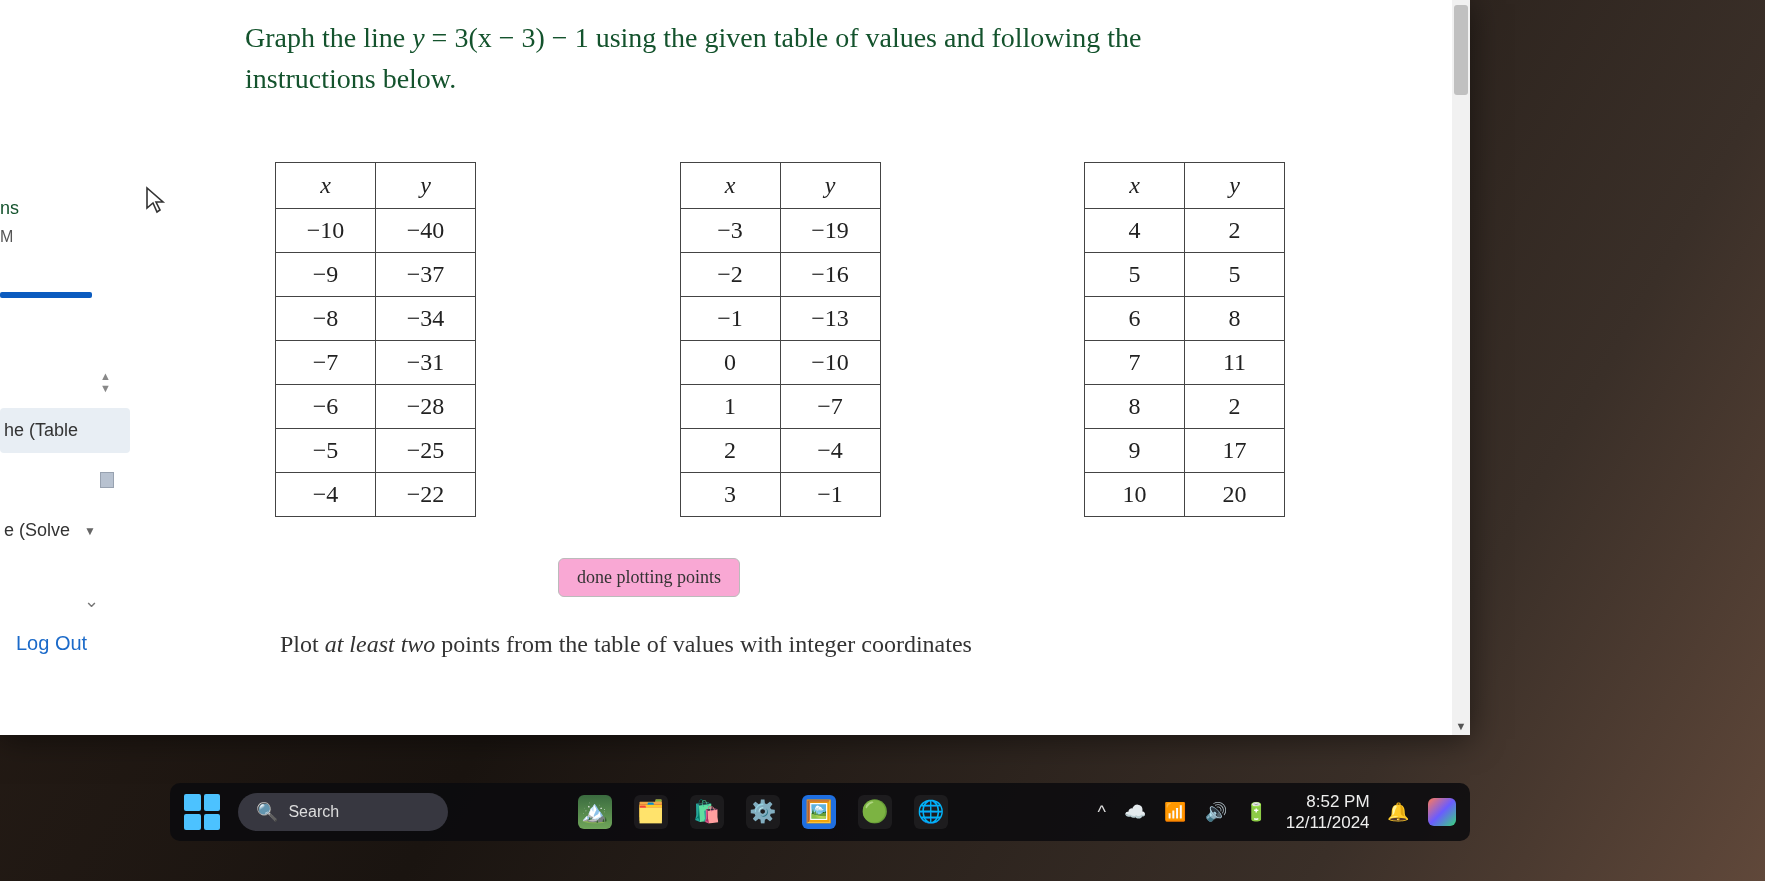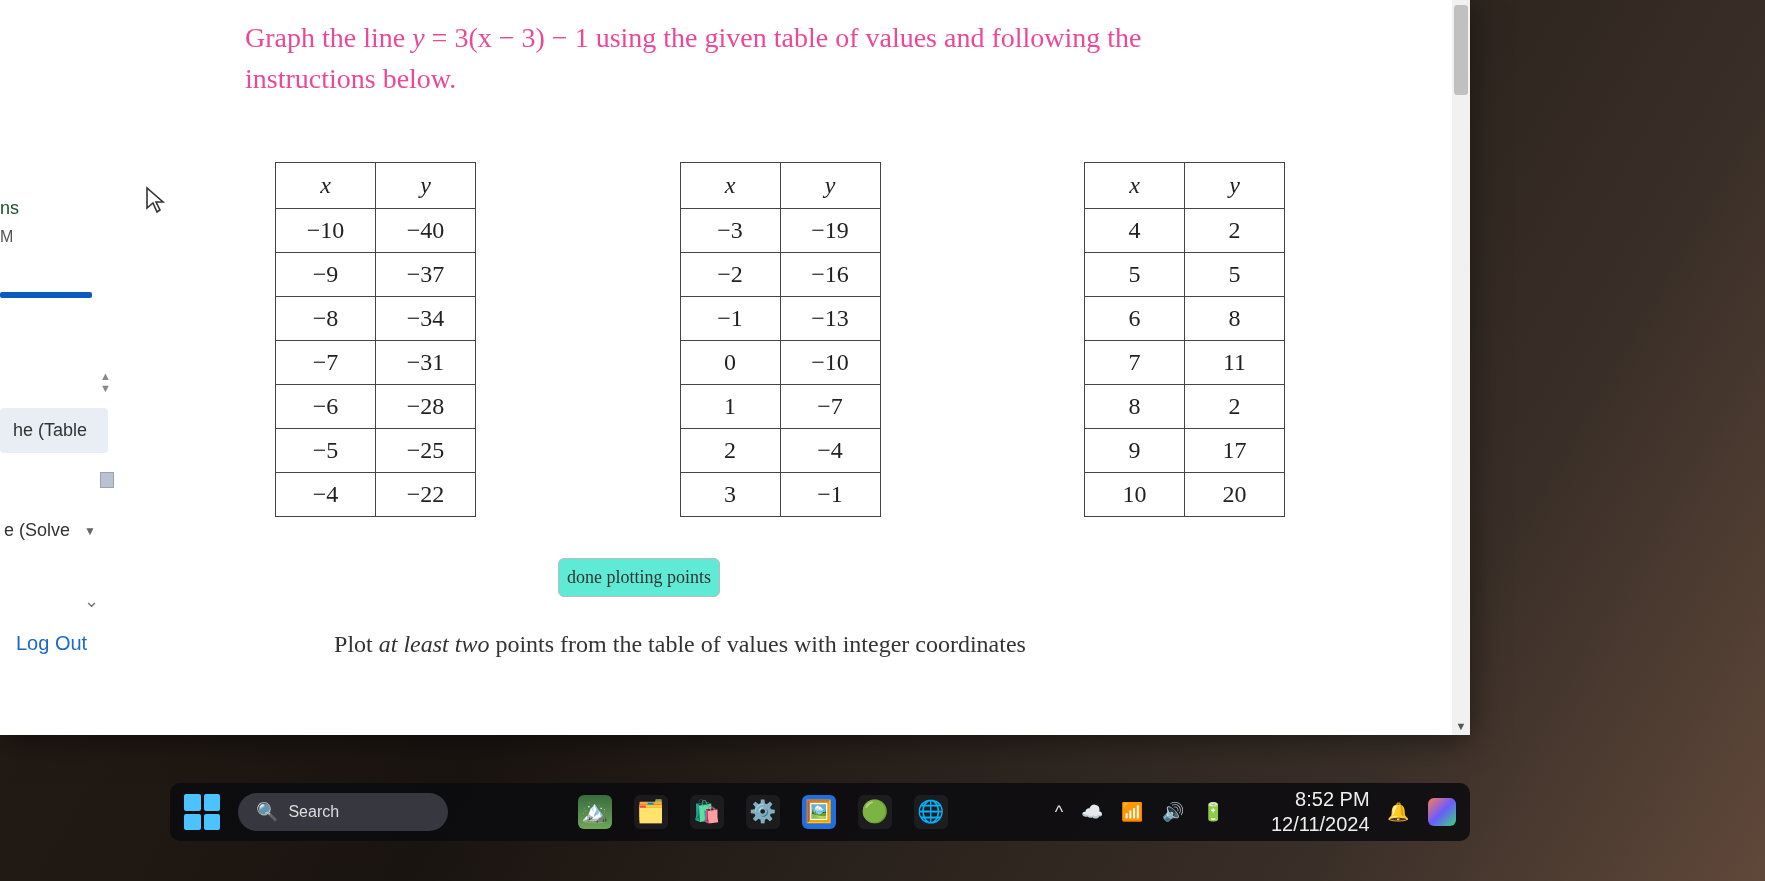--- a/index.html
+++ b/index.html
@@ -43,21 +43,21 @@
     background: #f1f1f1;
     display: flex; align-items: center; justify-content: center;
     color: #555; font-size: 11px;
   }
   .prompt-text {
     position: absolute;
     left: 245px; top: 18px;
     width: 900px;
     font-size: 28px;
     line-height: 1.45;
-    color: #ec4899;
+    color: #14532d;
     font-family: Georgia, serif;
   }
   .prompt-text .math-var { font-style: italic; font-family: 'Times New Roman', serif; }
   .prompt-text .inline1, .prompt-text .inline2 { display: inline; }
   .tables-row {
     position: absolute;
     top: 162px;
     left: 275px;
     width: 1010px;
     display: flex;
@@ -77,38 +77,37 @@
   table.data-table th {
     width: 100px; height: 46px;
     font-style: italic;
   }
   table.data-table td {
     width: 100px; height: 44px;
   }
   .done-button {
     position: absolute;
     left: 558px; top: 558px;
-    padding: 8px 8px;
-    background: #5eead4;
+    padding: 8px 18px;
+    background: #f9a8d4;
     border: 1px solid #bbb;
     border-radius: 6px;
     font-family: Georgia, serif;
     font-size: 18px;
     color: #333;
     cursor: pointer;
   }
   .instructions {
     position: absolute;
     left: 280px; top: 626px;
     width: 800px;
     font-size: 24px;
     line-height: 1.5;
     color: #333;
     font-family: Georgia, serif;
-    text-align: center;
   }
   .instructions em { font-style: italic; }
 
   
   .sidebar {
     position: absolute;
     left: 0; top: 0;
     width: 120px; height: 735px;
     background: #fff;
   }
@@ -139,23 +138,23 @@
   .side-spin {
     position: absolute;
     left: 100px; top: 370px;
     width: 16px; height: 24px;
     display: flex; flex-direction: column; justify-content: space-between;
     color:#888; font-size:11px;
   }
   .side-table {
     position: absolute;
     left: 0; top: 408px;
-    width: 108px;
+    width: 130px;
     background: #e8eef4;
-    padding: 12px 0 12px 13px;
+    padding: 12px 0 12px 4px;
     font-family: -apple-system, 'Segoe UI', sans-serif;
     font-size: 18px;
     color: #333;
     border-radius: 4px;
   }
   .side-slider {
     position: absolute;
     left: 100px; top: 472px;
     width: 14px; height: 16px;
     background: #b8c2d0;
@@ -232,24 +231,23 @@
     font-size: 22px;
     background: rgba(255,255,255,0.06);
   }
   .tray {
     margin-left: auto;
     display:flex; align-items:center; gap:18px;
     font-size:18px; color:#ddd;
   }
   .clock {
     text-align: right;
-    font-size: 20px;
+    font-size: 17px;
     line-height: 1.25;
     color:#eee;
-    margin-left:28px;
   }
   .notif-bell { font-size:18px; }
   .copilot {
     width:28px; height:28px; border-radius:6px;
     background: linear-gradient(135deg,#ff7a59,#6a5cff,#37d67a);
   }
 </style>
 </head>
 <body>
 

